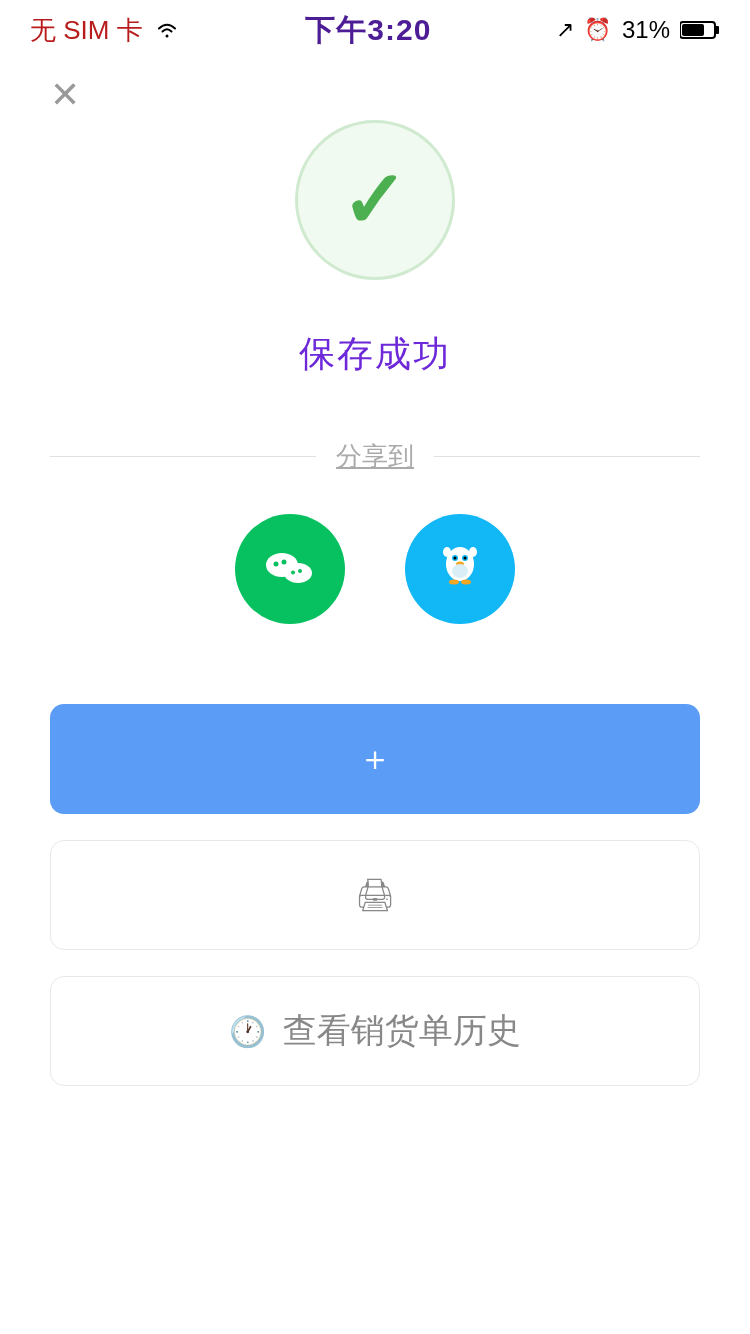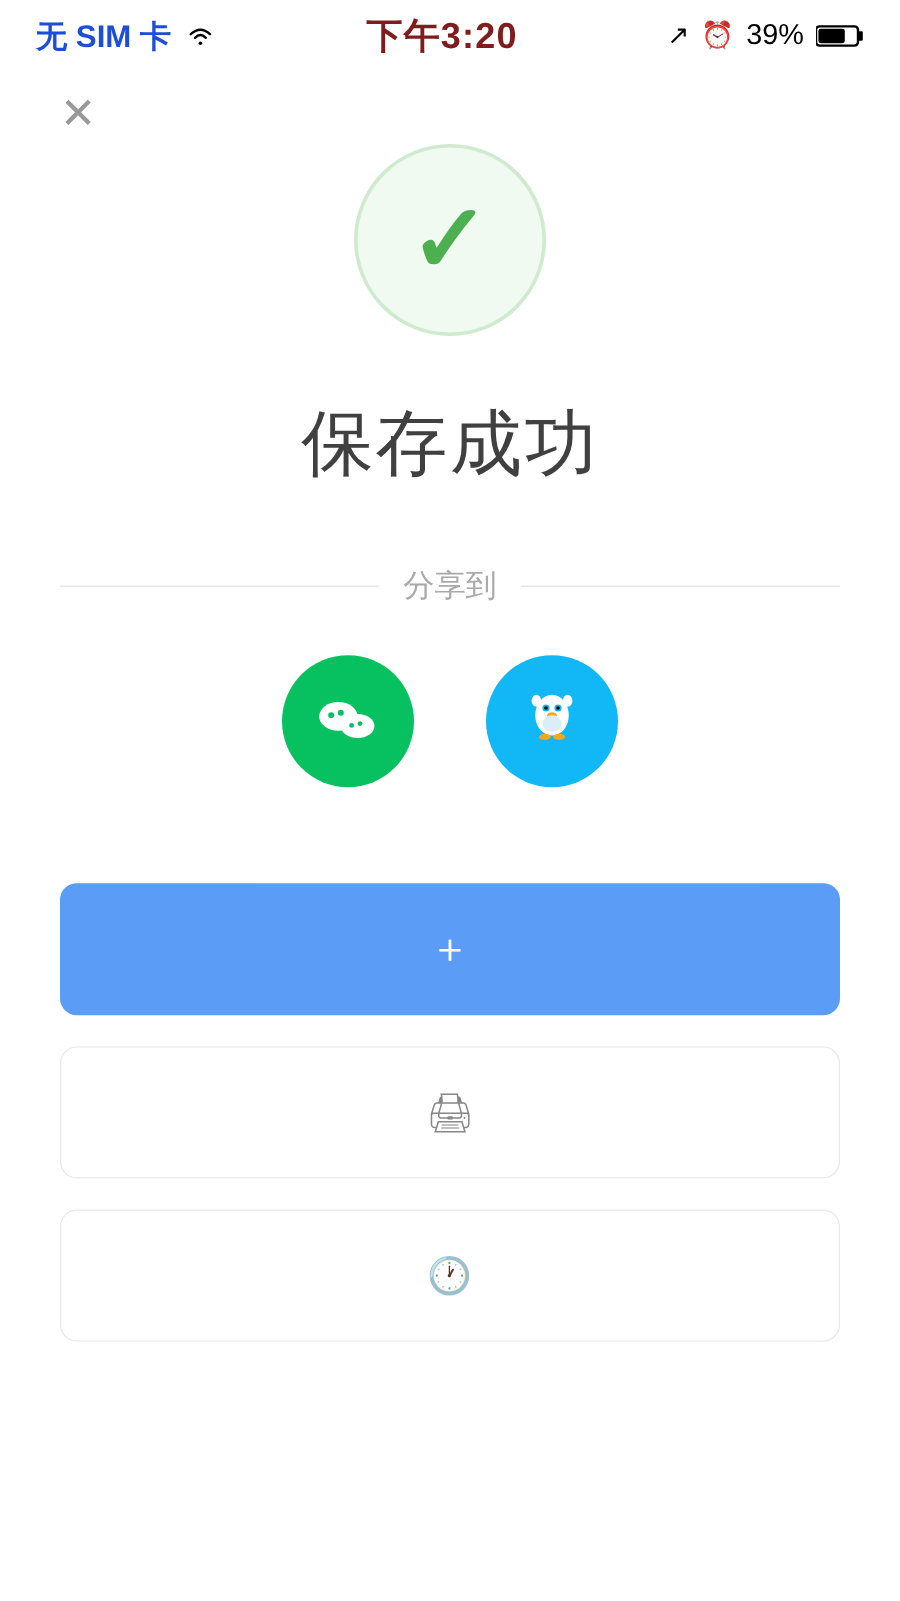--- a/index.html
+++ b/index.html
@@ -26,33 +26,33 @@
       justify-content: space-between;
       padding: 0 30px;
       background: #ffffff;
     }
 
     .status-left {
       display: flex;
       align-items: center;
       gap: 10px;
       font-size: 26px;
-      color: #1d4ed8;
-      font-weight: 700;
+      color: #b91c1c;
+      font-weight: 400;
     }
 
     .wifi-icon {
       width: 28px;
       height: 20px;
     }
 
     .status-center {
       font-size: 30px;
       font-weight: 600;
-      color: #7f1d1d;
+      color: #4c1d95;
       letter-spacing: 1px;
     }
 
     .status-right {
       display: flex;
       align-items: center;
       gap: 10px;
       font-size: 24px;
       color: #000;
     }
@@ -99,23 +99,23 @@
 
     .checkmark {
       font-size: 80px;
       color: #4caf50;
       line-height: 1;
       font-weight: bold;
     }
 
     
     .success-title {
-      font-size: 60px;
+      font-size: 36px;
       font-weight: 500;
-      color: #404040;
+      color: #6d28d9;
       margin-bottom: 60px;
       letter-spacing: 2px;
     }
 
     
     .share-section {
       width: 100%;
       padding: 0 50px;
       margin-bottom: 50px;
     }
@@ -129,20 +129,21 @@
     .divider-line {
       flex: 1;
       height: 1px;
       background: #e0e0e0;
     }
 
     .divider-text {
       padding: 0 20px;
       font-size: 26px;
       color: #aaaaaa;
+      text-decoration: underline;
     }
 
     
     .share-icons-row {
       display: flex;
       justify-content: center;
       gap: 60px;
     }
 
     .share-icon-btn {
@@ -225,21 +226,21 @@
     <svg class="wifi-icon" viewBox="0 0 28 20" fill="none" xmlns="http://www.w3.org/2000/svg">
       <path d="M14 14.5 A1.5 1.5 0 1 1 14 17.5 A1.5 1.5 0 0 1 14 14.5Z" fill="#000"></path>
       <path d="M9.5 11.5 Q14 7 18.5 11.5" stroke="#000" stroke-width="2" fill="none" stroke-linecap="round"></path>
       <path d="M6 8.5 Q14 1 22 8.5" stroke="#000" stroke-width="2" fill="none" stroke-linecap="round"></path>
     </svg>
   </div>
   <div class="status-center">下午3:20</div>
   <div class="status-right">
     <span style="font-size:22px;">↗</span>
     <span style="font-size:22px;">⏰</span>
-    <span style="font-size:24px;">39%</span>
+    <span style="font-size:24px;">31%</span>
     <svg width="40" height="20" viewBox="0 0 40 20">
       <rect x="0" y="2" width="35" height="16" rx="3" ry="3" stroke="#000" stroke-width="2" fill="none"></rect>
       <rect x="35" y="6" width="4" height="8" rx="1" fill="#000"></rect>
       <rect x="2" y="4" width="22" height="12" rx="2" fill="#000"></rect>
     </svg>
   </div>
 </div>
 
 <div class="close-btn">
   <span class="close-x">✕</span>
@@ -306,17 +307,18 @@
     <button class="action-btn btn-primary">
       <span class="btn-icon">＋</span>
     </button>
 
     <button class="action-btn btn-secondary">
       <span class="btn-icon" style="font-size:32px;">🖨</span>
     </button>
 
     <button class="action-btn btn-secondary">
       <span class="btn-icon" style="font-size:30px;">🕐</span>
+      <span>查看销货单历史</span>
     </button>
 
   </div>
 
 </div>
 
 </body></html>

